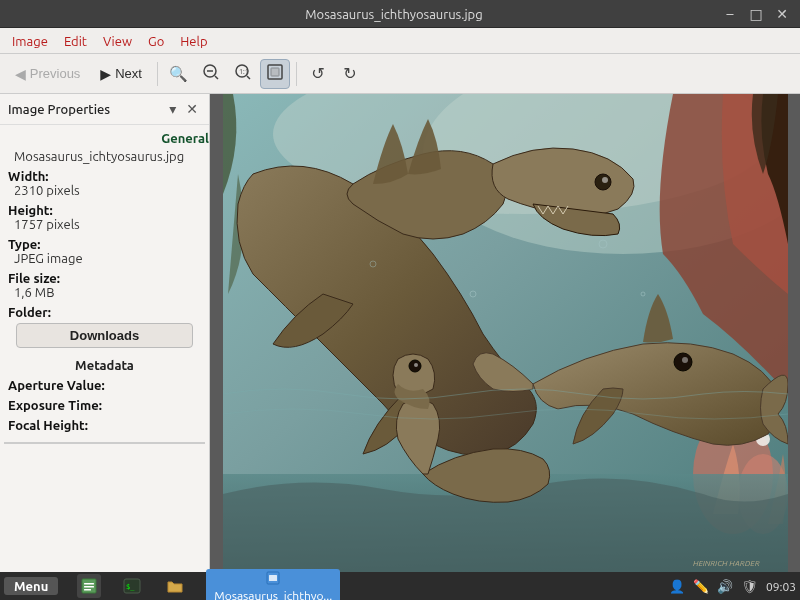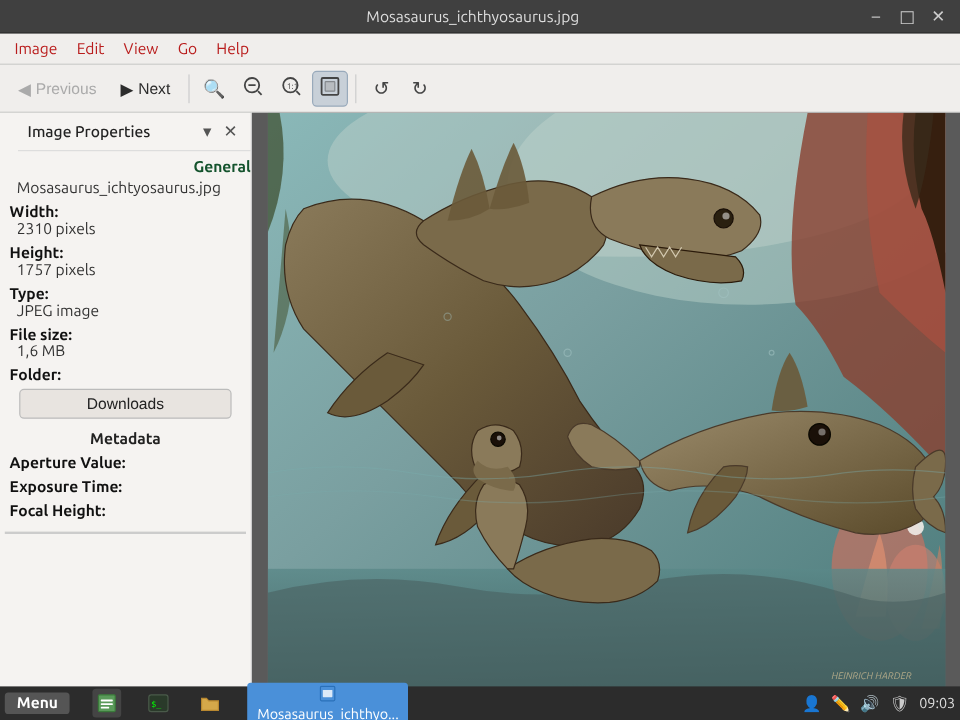--- a/index.html
+++ b/index.html
@@ -109,21 +109,20 @@
       display: flex;
       flex-direction: column;
       overflow-y: auto;
     }
     #sidebar-header {
       display: flex;
       align-items: center;
       justify-content: space-between;
       padding: 6px 8px;
       border-bottom: 1px solid #ddd;
-      margin-left: 15px;
     }
     #sidebar-header-title {
       font-size: 13px;
       color: #222;
       font-weight: 500;
     }
     .sidebar-header-icons {
       display: flex;
       gap: 4px;
     }
@@ -157,20 +156,21 @@
       display: block;
       margin: 4px 16px;
       padding: 4px 12px;
       background: #e8e4e0;
       border: 1px solid #bbb;
       border-radius: 4px;
       cursor: pointer;
       text-align: center;
       font-size: 13px;
       color: #222;
+      font-weight: bold;
     }
 
     .metadata-title {
       font-size: 13px;
       font-weight: bold;
       text-align: center;
       padding: 6px 0 2px;
       color: #222;
     }
     .meta-label {

